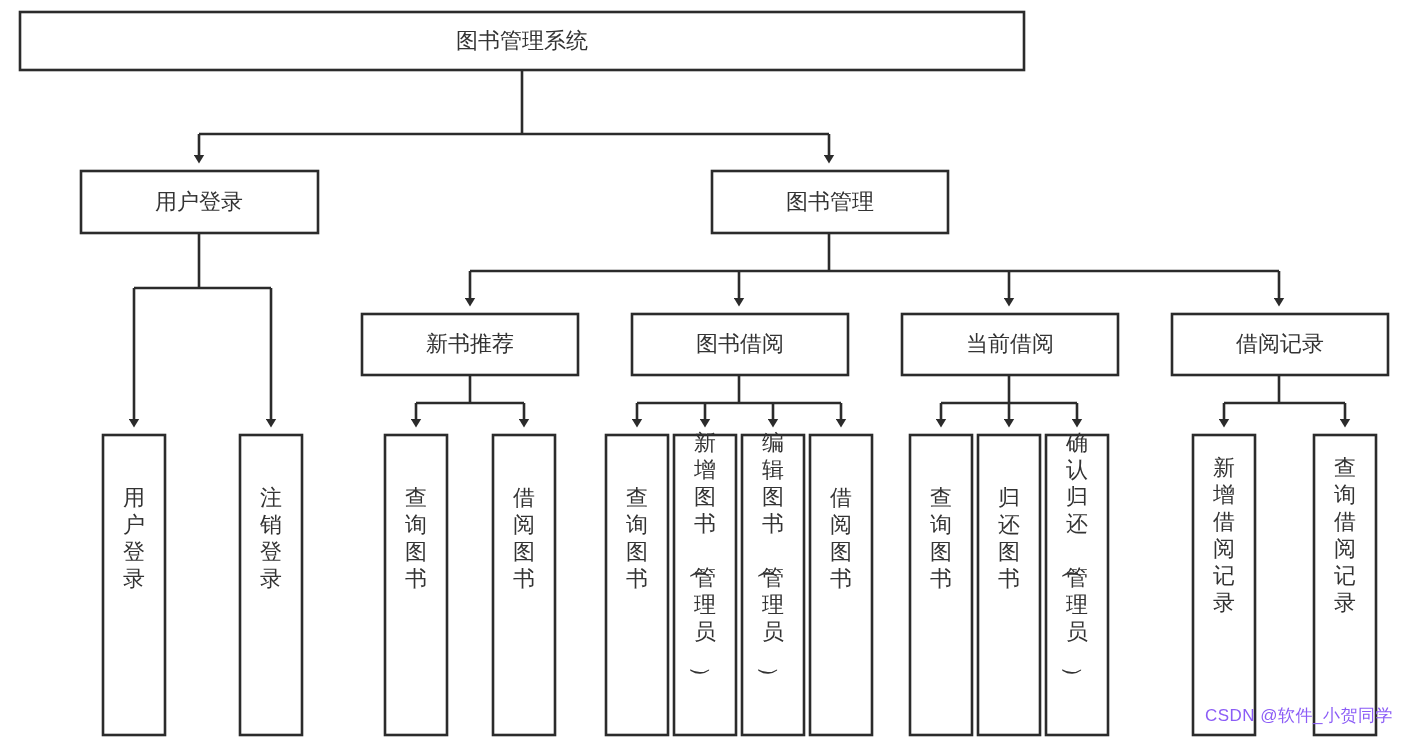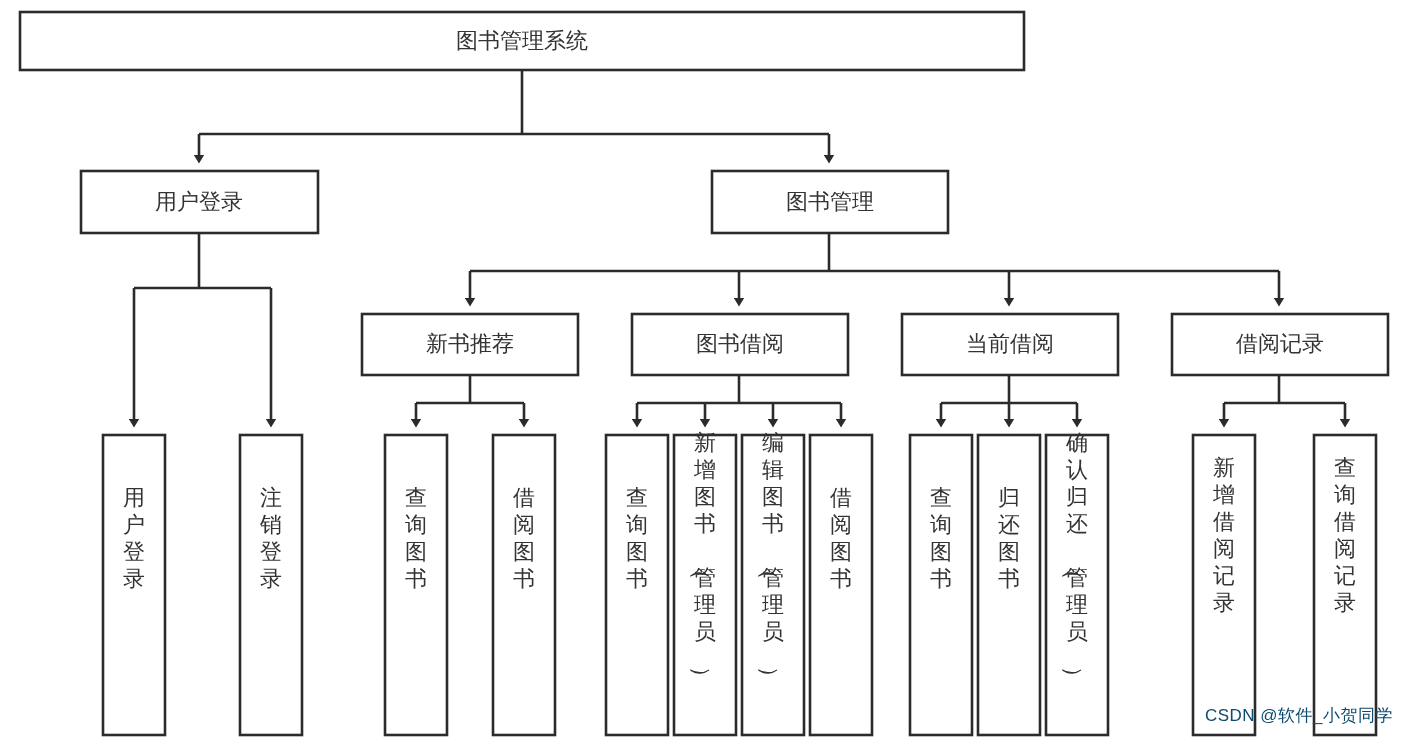--- a/index.html
+++ b/index.html
@@ -48,21 +48,21 @@
   .vert-label {
     fill: #333333;
     font-family: "Liberation Sans", "DejaVu Sans", sans-serif;
     font-size: 22px;
     text-anchor: middle;
   }
   .watermark {
     position: absolute;
     right: 12px;
     bottom: 4px;
-    color: #0c4a6e;
+    color: #8b5cf6;
     font-size: 17px;
     font-family: "Liberation Sans", "DejaVu Sans", sans-serif;
     letter-spacing: 0.5px;
     white-space: nowrap;
     user-select: none;
   }
 </style>
 </head>
 <body>
 

